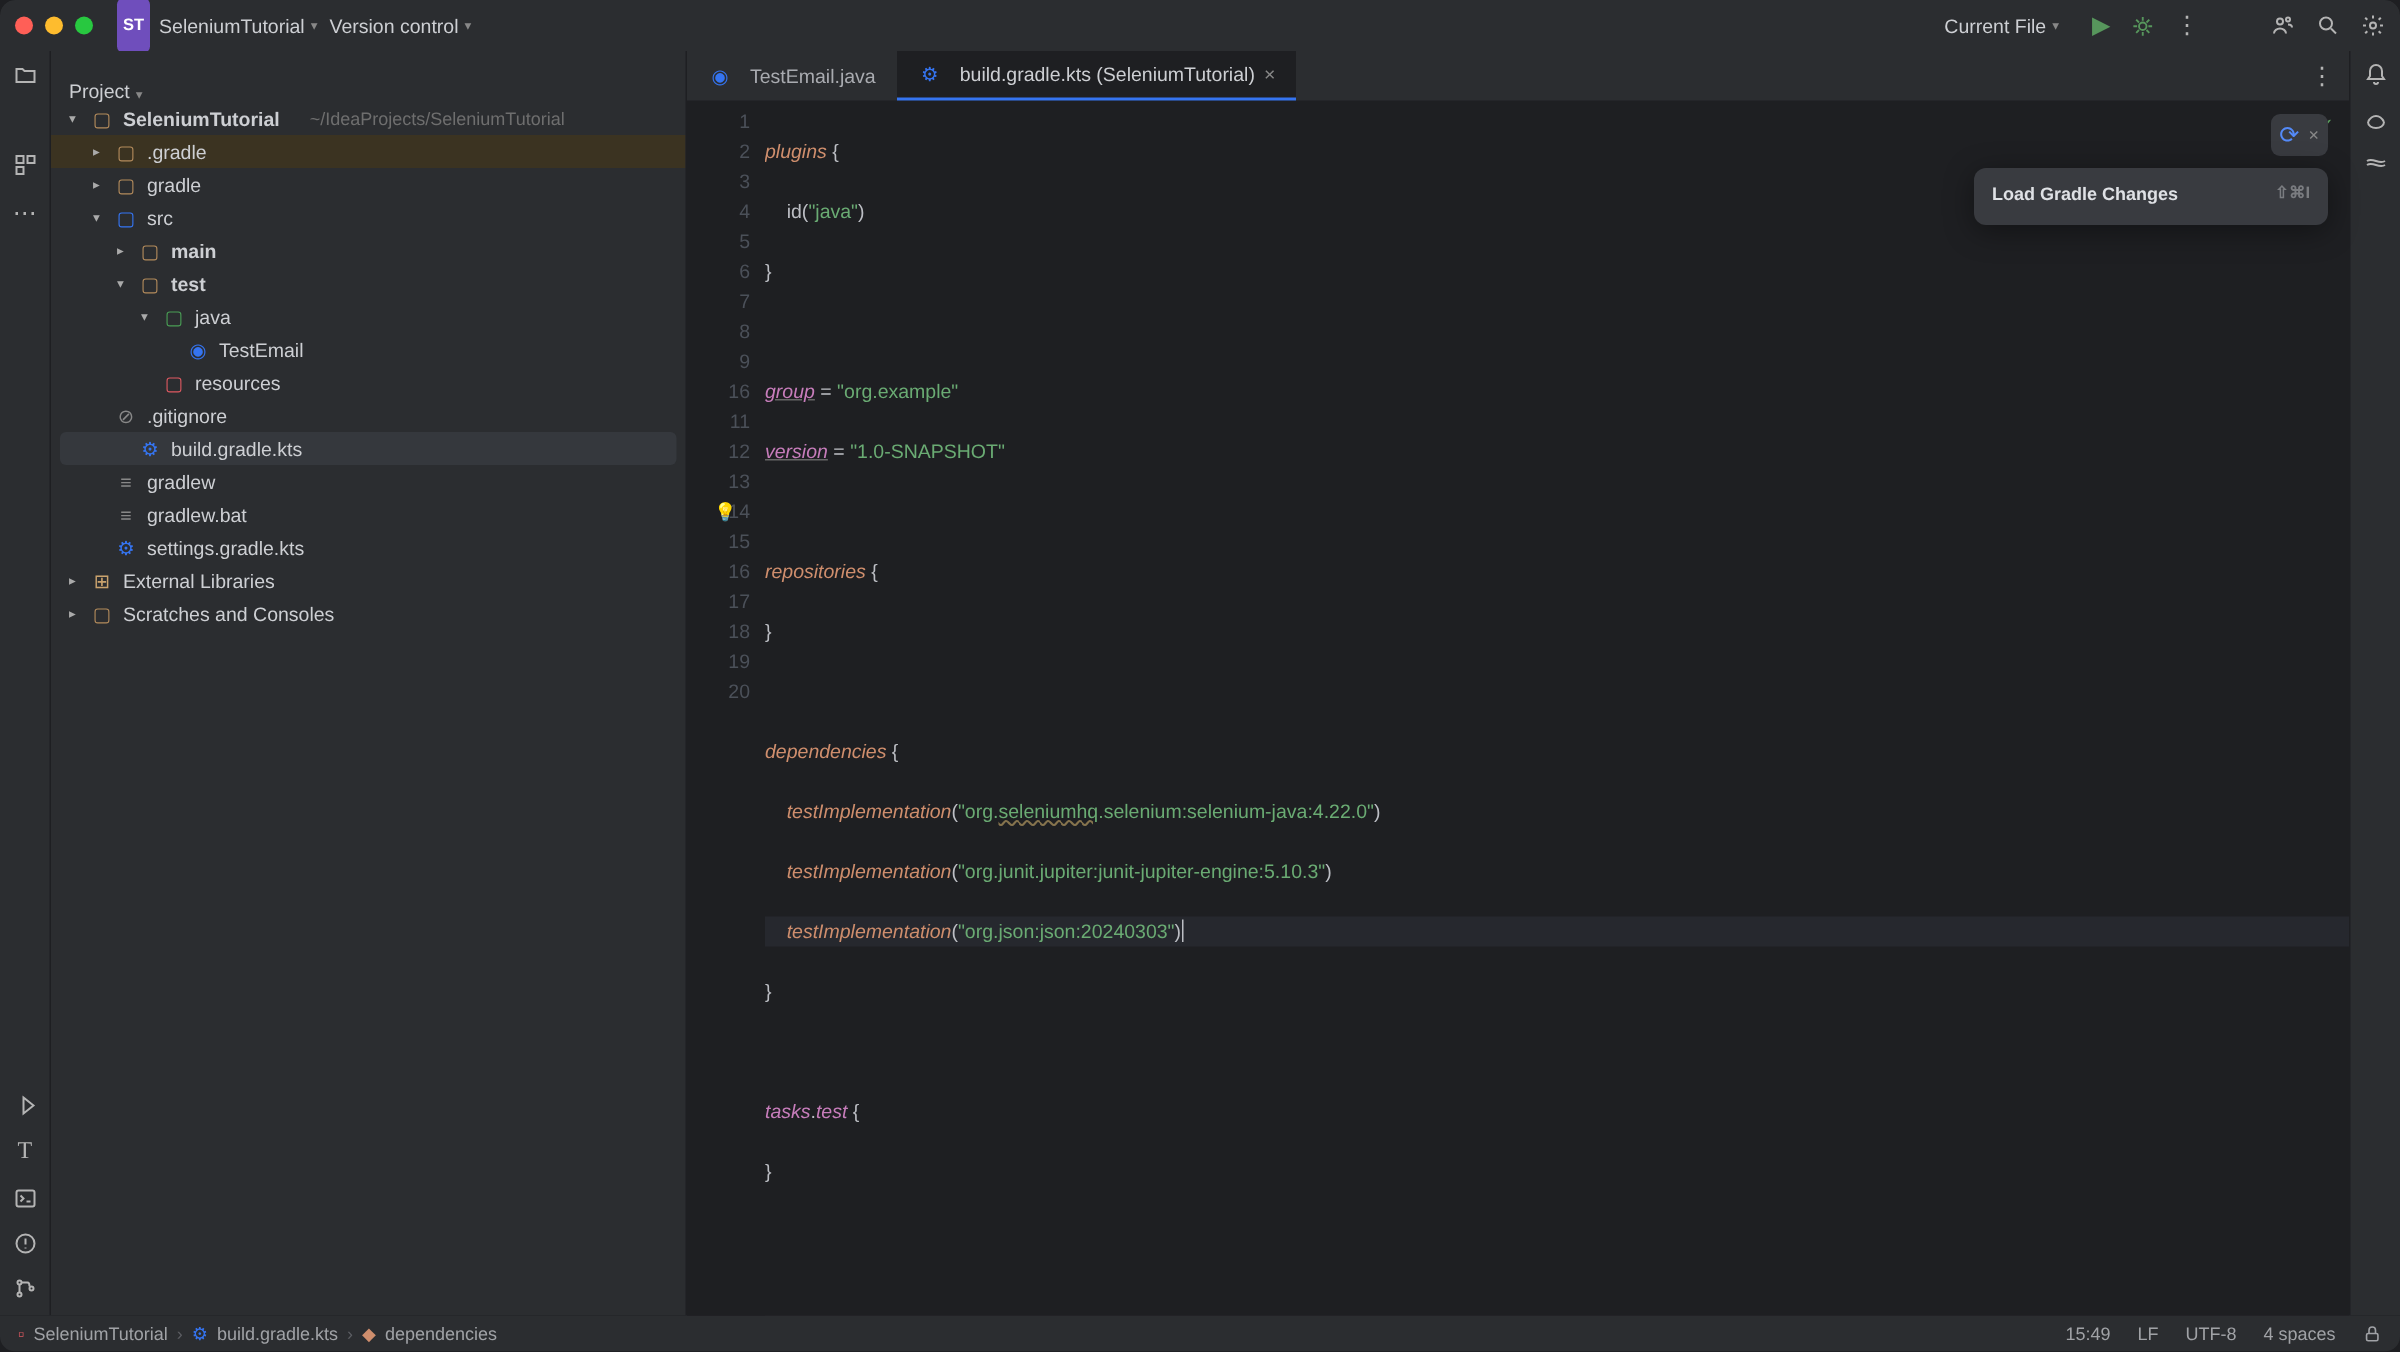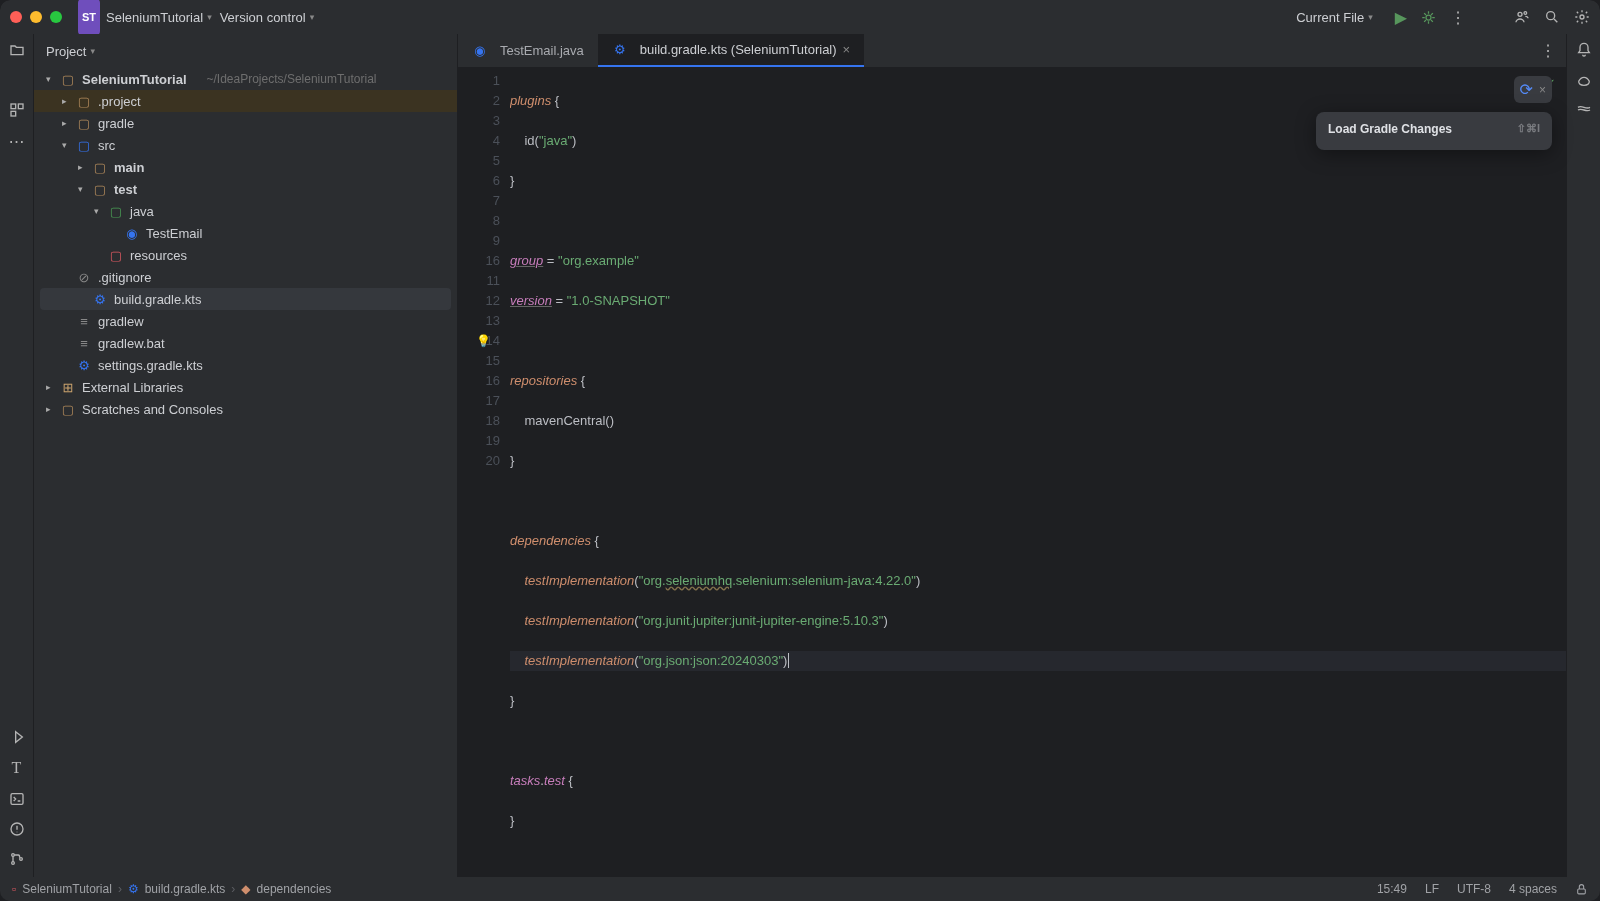--- a/index.html
+++ b/index.html
@@ -14,21 +14,21 @@
 .titlebar-item { font-size: 13px; color: #cdcfd3; margin-right: 8px; display: flex; align-items: center; gap: 4px; cursor: pointer; }
 .chev { font-size: 9px; color: #888; }
 .titlebar-right { margin-left: auto; display: flex; align-items: center; gap: 14px; }
 .icon-btn { color: #b4b4b4; cursor: pointer; display: flex; align-items: center; }
 .run-icon { color: #57965c; }
 .main { flex: 1; display: flex; overflow: hidden; }
 .left-rail { width: 34px; background: #2b2d30; display: flex; flex-direction: column; align-items: center; padding-top: 8px; gap: 14px; border-right: 1px solid #1e1f22; }
 .left-rail-bottom { margin-top: auto; display: flex; flex-direction: column; gap: 14px; padding-bottom: 10px; align-items: center; }
 .right-rail { width: 34px; background: #2b2d30; display: flex; flex-direction: column; align-items: center; padding-top: 8px; gap: 14px; border-left: 1px solid #1e1f22; }
 .sidebar { width: 424px; background: #2b2d30; border-right: 1px solid #1e1f22; display: flex; flex-direction: column; }
-.sidebar-hdr { height: 34px; display: flex; align-items: center; padding: 0 12px; font-size: 13px; color: #cdcfd3; font-weight: 500; }
+.sidebar-hdr { height: 34px; display: flex; align-items: flex-end; padding: 0 12px; font-size: 13px; color: #cdcfd3; font-weight: 500; }
 .tree { font-size: 13px; color: #cdcfd3; overflow-y: auto; }
 .tree-row { height: 22px; display: flex; align-items: center; padding-left: 12px; cursor: pointer; }
 .tree-row.d1 { padding-left: 28px; } .tree-row.d2 { padding-left: 44px; } .tree-row.d3 { padding-left: 60px; }
 .tree-row.d4 { padding-left: 76px; }
 .tree-row.folder-hl { background: #3b3321; }
 .tree-row.selected { background: #35383d; border-radius: 4px; margin: 0 6px; padding-left: 38px; }
 .tw { width: 14px; font-size: 9px; color: #aaa; }
 .ficon { margin-right: 6px; display: inline-flex; width: 16px; justify-content: center; }
 .dir-icon { color: #b0895b; } .src-icon { color: #3574f0; } .test-dir { color: #499c54; }
 .gradle-icon { color: #3574f0; } .java-icon { color: #3574f0; } .res-icon { color: #db5860; }
@@ -174,21 +174,21 @@
     <div class="tree">
       <div class="tree-row">
             <span class="tw">▾</span>
             <span class="ficon dir-icon">▢</span>
             <span class="bold">SeleniumTutorial</span>
             <span class="muted">~/IdeaProjects/SeleniumTutorial</span>
           </div>
       <div class="tree-row d1 folder-hl">
             <span class="tw">▸</span>
             <span class="ficon dir-icon">▢</span>
-            <span>.project</span>
+            <span>.gradle</span>
           </div>
       <div class="tree-row d1">
             <span class="tw">▸</span>
             <span class="ficon dir-icon">▢</span>
             <span>gradle</span>
           </div>
       <div class="tree-row d1">
             <span class="tw">▾</span>
             <span class="ficon src-icon">▢</span>
             <span>src</span>
@@ -296,21 +296,20 @@
       </div>
       <div class="code">
 <div class="code-line"><span class="kw">plugins</span><span> {</span></div>
 <div class="code-line"><span>    id</span><span>(</span><span class="str">"java"</span><span>)</span></div>
 <div class="code-line">}</div>
 <div class="code-line"></div>
 <div class="code-line"><span class="prop ul">group</span><span> = </span><span class="str">"org.example"</span></div>
 <div class="code-line"><span class="prop ul">version</span><span> = </span><span class="str">"1.0-SNAPSHOT"</span></div>
 <div class="code-line"></div>
 <div class="code-line"><span class="kw">repositories</span><span> {</span></div>
-<div class="code-line">    mavenCentral()</div>
 <div class="code-line">}</div>
 <div class="code-line"></div>
 <div class="code-line"><span class="kw">dependencies</span><span> {</span></div>
 <div class="code-line"><span class="kw">    testImplementation</span><span>(</span><span class="str">"org.</span><span class="str warn-ul">seleniumhq</span><span class="str">.selenium:selenium-java:4.22.0"</span><span>)</span></div>
 <div class="code-line"><span class="kw">    testImplementation</span><span>(</span><span class="str">"org.junit.jupiter:junit-jupiter-engine:5.10.3"</span><span>)</span></div>
 <div class="code-line hl"><span class="kw">    testImplementation</span><span>(</span><span class="str">"org.json:json:20240303"</span><span>)</span><span style="border-left:1px solid #bcbec4;margin-left:1px;"></span></div>
 <div class="code-line">}</div>
 <div class="code-line"></div>
 <div class="code-line"><span class="prop">tasks</span><span>.</span><span class="prop">test</span><span> {</span></div>
 <div class="code-line">}</div>

